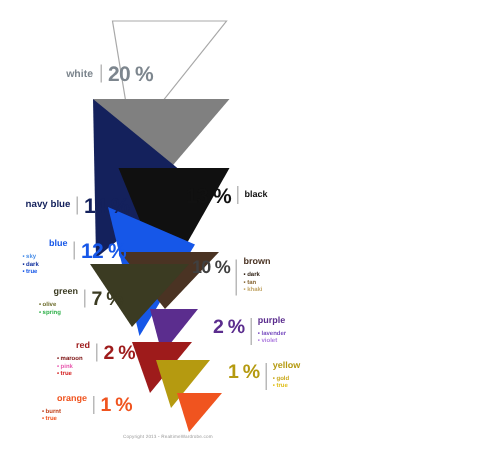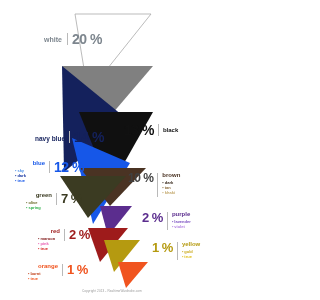--- a/index.html
+++ b/index.html
@@ -71,28 +71,28 @@
 
     <polygon points="100,206 132,206 108,236" fill="#5b2d8e"></polygon>
 
     <polygon points="88,228 128,228 100,262" fill="#9e1b1b"></polygon>
 
     <polygon points="104,240 140,240 114,272" fill="#b59a10"></polygon>
 
     <polygon points="118,262 148,262 126,288" fill="#f0541f"></polygon>
   </svg>
 
-  <div class="row left" style="left:20px;top:32px;">
+  <div class="row left" style="left:20px;top:42px;">
     <div class="cname" style="font-size:7px;color:#7d868e;width:42px;margin-top:4px;">white</div>
     <div class="divider" style="margin:1px 4px 0 5px;height:12px;"></div>
     <div class="pct" style="font-size:14px;color:#7d868e;">20 %</div>
   </div>
 
 
-  <div class="row left" style="left:18px;top:130px;align-items:center;">
+  <div class="row left" style="left:0;top:130px;">
     <div class="cname" style="font-size:6.5px;color:#14215c;width:47px;margin-top:4px;">navy blue</div>
     <div class="divider" style="margin:1px 4px 0 4px;height:12px;"></div>
     <div class="pct" style="font-size:14px;color:#14215c;">14 %</div>
   </div>
 
   <div class="row right" style="left:124px;top:123px;">
     <div class="pct" style="font-size:14px;color:#111111;">13 %</div>
     <div class="divider" style="margin:1px 4px 0 4px;height:12px;"></div>
     <div class="block" style="margin-top:4px;">
       <div class="cname" style="font-size:6px;color:#111111;">black</div>

